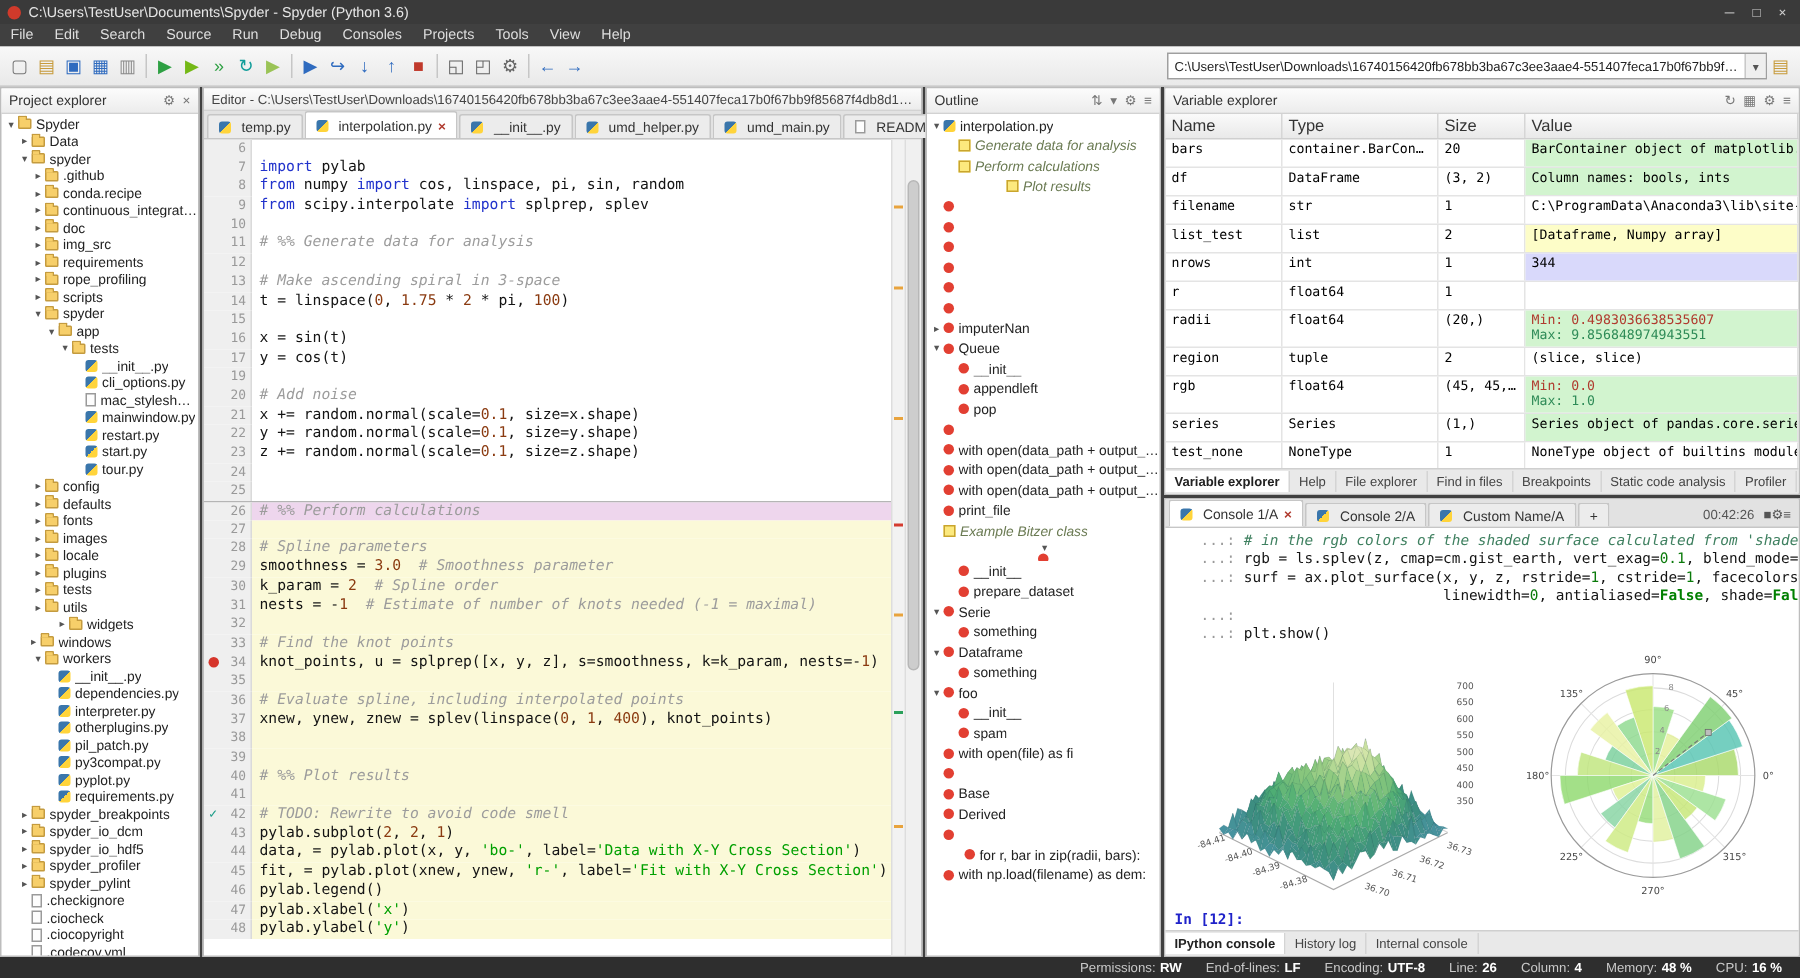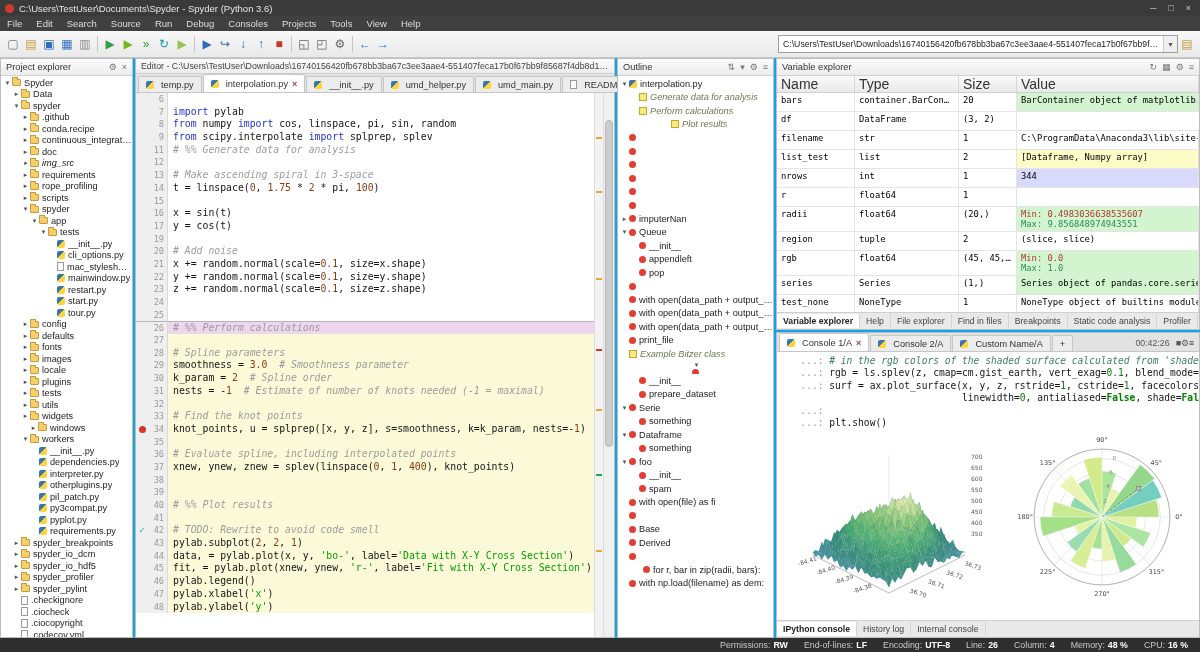--- a/index.html
+++ b/index.html
@@ -15,21 +15,21 @@
   .menu-item{padding:0 7px}
   .toolbar{height:27px;background:linear-gradient(#f8f8f8,#e9e9e9);border-bottom:1px solid #c9c9c9;display:flex;align-items:center;padding:0 4px;flex:0 0 auto}
   #tbicons{display:flex;align-items:center}
   .tb-icon{width:18px;height:18px;display:flex;align-items:center;justify-content:center;font-size:12px;border-radius:2px}
   .tb-sep{width:1px;height:16px;background:#c6c6c6;margin:0 3px}
   .pathbox{margin-left:auto;width:400px;height:18px;background:#fff;border:1px solid #9f9f9f;display:flex;align-items:center;font-size:8.7px;color:#222;flex:0 0 auto}
   .path-text{flex:1;padding:0 4px;white-space:nowrap;overflow:hidden;text-overflow:ellipsis}
   .dd{width:14px;border-left:1px solid #c9c9c9;background:#efefef;height:100%;display:flex;align-items:center;justify-content:center;font-size:8px;color:#555}
 
   
-  .main{flex:1;display:flex;min-height:0;gap:2px;background:#0ea5e9}
+  .main{flex:1;display:flex;min-height:0;gap:2px;background:#404040}
   .panel{background:#fff;border:1px solid #bdbdbd;display:flex;flex-direction:column;min-width:0;min-height:0}
   .project{width:133px;flex:0 0 auto}
   .editor-panel{flex:1}
   .outline-panel{width:157px;flex:0 0 auto}
   .rightcol{width:424px;flex:0 0 auto;display:flex;flex-direction:column;gap:2px}
   .varexp{height:272px;flex:0 0 auto}
   .console-panel{flex:1}
 
   .phead{height:17px;background:linear-gradient(#fcfcfc,#ececec);border-bottom:1px solid #d2d2d2;display:flex;align-items:center;padding:0 5px;font-size:9.3px;color:#333;flex:0 0 auto;gap:4px}
   .ph-title{white-space:nowrap;overflow:hidden;text-overflow:ellipsis}
@@ -69,21 +69,21 @@
   .ctext{flex:1;padding-left:5px;white-space:pre;overflow:hidden}
   .crow.cell .ctext{background:#fbf9d8}
   .crow.cur .ctext{background:#eed6ed}
   .sg-p{color:#141414}.sg-k{color:#2233cc}.sg-nu{color:#8a3a10}.sg-st{color:#00a000}.sg-c{color:#9c9c9c;font-style:italic}
   .flags{width:9px;background:#f2f2f2;border-left:1px solid #ddd;position:relative;flex:0 0 auto}
   .ftick{position:absolute;left:1px;width:6px;height:2px}
   .vscroll{width:11px;background:#f0f0f0;border-left:1px solid #ddd;position:relative;flex:0 0 auto}
   .vthumb{position:absolute;left:1px;right:1px;border-radius:4px;background:#cdcdcd;border:1px solid #b7b7b7}
 
   
-  .vhr{display:flex;height:17px;background:linear-gradient(#fafafa,#e9e9e9);border-bottom:1px solid #cfcfcf;font-size:14px;color:#333;align-items:center;flex:0 0 auto}
+  .vhr{display:flex;height:17px;background:linear-gradient(#fafafa,#e9e9e9);border-bottom:1px solid #cfcfcf;font-size:11px;color:#333;align-items:center;flex:0 0 auto}
   .vhcell{padding:0 4px;border-right:1px solid #d6d6d6;height:100%;display:flex;align-items:center}
   .vbody{flex:1;overflow:hidden;font-family:"DejaVu Sans Mono",monospace;font-size:8.8px}
   .vrow{display:flex;border-bottom:1px solid #e4e4e4;min-height:19px;align-items:stretch}
   .vcell{padding:2px 4px;border-right:1px solid #e4e4e4;overflow:hidden;white-space:nowrap;text-overflow:ellipsis}
   .cn{width:78px;flex:0 0 auto}.ct{width:104px;flex:0 0 auto}.cs{width:58px;flex:0 0 auto}.cv{flex:1;min-width:0}
   .vc-g{background:#d2f4cf}.vc-y{background:#fdfdc8}.vc-b{background:#d9d9fb}.vc-w{background:#fff}
   .mm1{color:#b03a2e}.mm2{color:#2e8b57}
   .btabs{height:17px;background:#e9e9e9;border-top:1px solid #cfcfcf;display:flex;align-items:center;font-size:8.7px;color:#444;flex:0 0 auto;overflow:hidden}
   .btab{padding:2px 6px;border-right:1px solid #d4d4d4;white-space:nowrap}
   .btab.active{background:#fff;font-weight:bold;color:#222}
@@ -204,21 +204,21 @@
           <div class="trow" style="padding-left: 20px;">
             <span class="tw">▸</span>
             <span class="ic ic-folder"></span>
             <span class="tlabel">continuous_integration</span>
           </div>
           <div class="trow" style="padding-left: 20px;">
             <span class="tw">▸</span>
             <span class="ic ic-folder"></span>
             <span class="tlabel">doc</span>
           </div>
-          <div class="trow" style="padding-left: 20px; font-style: italic;">
+          <div class="trow" style="padding-left: 20px;">
             <span class="tw">▸</span>
             <span class="ic ic-folder"></span>
             <span class="tlabel">img_src</span>
           </div>
           <div class="trow" style="padding-left: 20px;">
             <span class="tw">▸</span>
             <span class="ic ic-folder"></span>
             <span class="tlabel">requirements</span>
           </div>
           <div class="trow" style="padding-left: 20px;">
@@ -314,26 +314,26 @@
           <div class="trow" style="padding-left: 20px;">
             <span class="tw">▸</span>
             <span class="ic ic-folder"></span>
             <span class="tlabel">tests</span>
           </div>
           <div class="trow" style="padding-left: 20px;">
             <span class="tw">▸</span>
             <span class="ic ic-folder"></span>
             <span class="tlabel">utils</span>
           </div>
-          <div class="trow" style="padding-left: 20px;">
+          <div class="trow" style="padding-left: 20px; margin-left: 16px;">
             <span class="tw">▸</span>
             <span class="ic ic-folder"></span>
             <span class="tlabel">widgets</span>
           </div>
-          <div class="trow" style="padding-left: 28px;">
+          <div class="trow" style="padding-left: 17px;">
             <span class="tw">▸</span>
             <span class="ic ic-folder"></span>
             <span class="tlabel">windows</span>
           </div>
           <div class="trow" style="padding-left: 20px;">
             <span class="tw">▾</span>
             <span class="ic ic-folder"></span>
             <span class="tlabel">workers</span>
           </div>
           <div class="trow" style="padding-left: 29px;">
@@ -488,20 +488,27 @@
             <div class="crow">
               <div class="gut">
                 <span class="mark"></span>
                 <span class="lnum">9</span>
               </div>
               <div class="ctext"><span class="sg-k">from</span><span class="sg-p"> scipy.interpolate </span><span class="sg-k">import</span><span class="sg-p"> splprep, splev</span></div>
             </div>
             <div class="crow">
               <div class="gut">
                 <span class="mark"></span>
+                <span class="lnum">10</span>
+              </div>
+              <div class="ctext"></div>
+            </div>
+            <div class="crow">
+              <div class="gut">
+                <span class="mark"></span>
                 <span class="lnum">11</span>
               </div>
               <div class="ctext"><span class="sg-c"># %% Generate data for analysis</span></div>
             </div>
             <div class="crow">
               <div class="gut">
                 <span class="mark"></span>
                 <span class="lnum">12</span>
               </div>
               <div class="ctext"></div>
@@ -999,20 +1006,23 @@
               <div class="vcell ct">container.BarContainer</div>
               <div class="vcell cs">20</div>
               <div class="vcell cv vc-g">
                 <div>BarContainer object of matplotlib.cont...</div>
               </div>
             </div>
             <div class="vrow">
               <div class="vcell cn">df</div>
               <div class="vcell ct">DataFrame</div>
               <div class="vcell cs">(3, 2)</div>
+              <div class="vcell cv vc-g">
+                <div>Column names: bools, ints</div>
+              </div>
             </div>
             <div class="vrow">
               <div class="vcell cn">filename</div>
               <div class="vcell ct">str</div>
               <div class="vcell cs">1</div>
               <div class="vcell cv vc-w">
                 <div>C:\ProgramData\Anaconda3\lib\site-pack...</div>
               </div>
             </div>
             <div class="vrow">
@@ -1813,20 +1823,21 @@
                 <text x="85.99999999999999" y="163.08999999999997" font-size="6.5" fill="#444" text-anchor="middle" font-family="DejaVu Sans">270°</text>
                 <text x="140.36944040543364" y="140.56944040543362" font-size="6.5" fill="#444" text-anchor="middle" font-family="DejaVu Sans">315°</text>
                 <text x="89.03551068593929" y="69.71904502928643" font-size="5.5" fill="#888" text-anchor="middle" font-family="DejaVu Sans">2</text>
                 <text x="92.07102137187857" y="55.43809005857288" font-size="5.5" fill="#888" text-anchor="middle" font-family="DejaVu Sans">4</text>
                 <text x="95.10653205781786" y="41.15713508785932" font-size="5.5" fill="#888" text-anchor="middle" font-family="DejaVu Sans">6</text>
                 <text x="98.14204274375714" y="26.876180117145758" font-size="5.5" fill="#888" text-anchor="middle" font-family="DejaVu Sans">8</text>
                 <line x1="86" y1="84" x2="122.81586240850605" y2="55.23629587278525" stroke="#777" stroke-width="0.8" stroke-dasharray="3,2"></line>
                 <rect x="120.81586240850605" y="53.23629587278525" width="4" height="4" fill="#bdbdbd" stroke="#666" stroke-width="0.5"></rect>
               </svg>
           </div>
+          <div class="inprompt">In [12]:</div>
         </div>
         <div class="btabs" id="cbtabs">
             <span class="btab active">IPython console</span>
             <span class="btab">History log</span>
             <span class="btab">Internal console</span>
           </div>
       </div>
 
     </div>
   </div>

